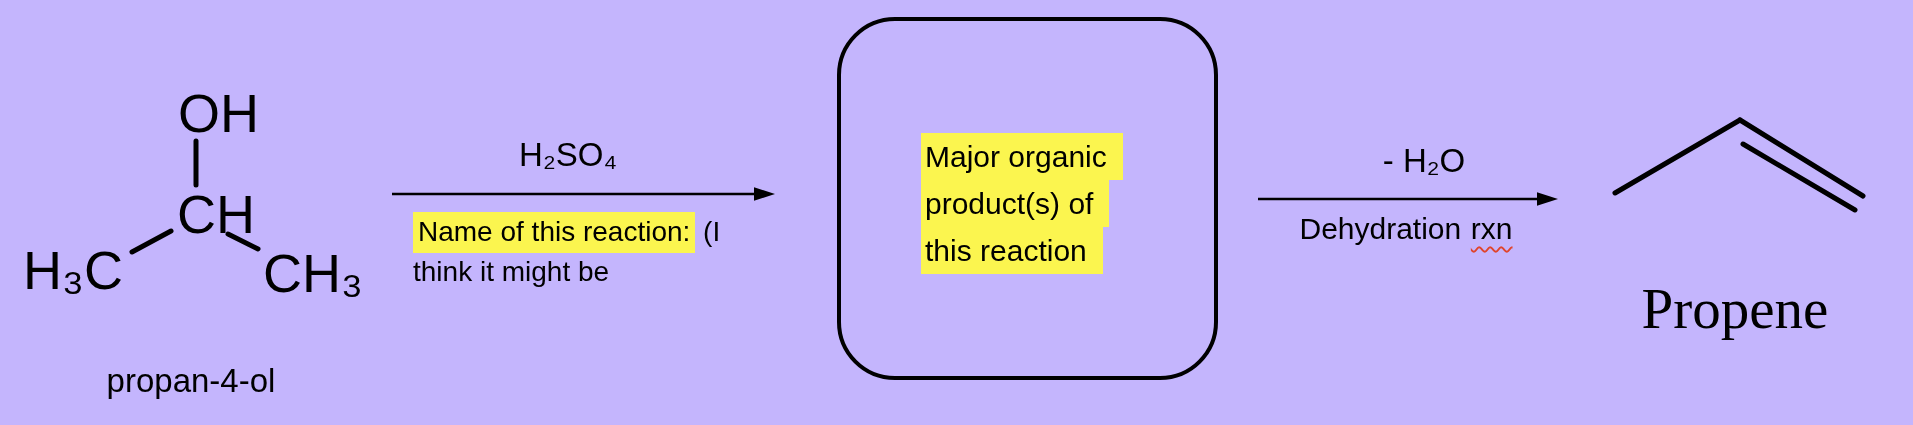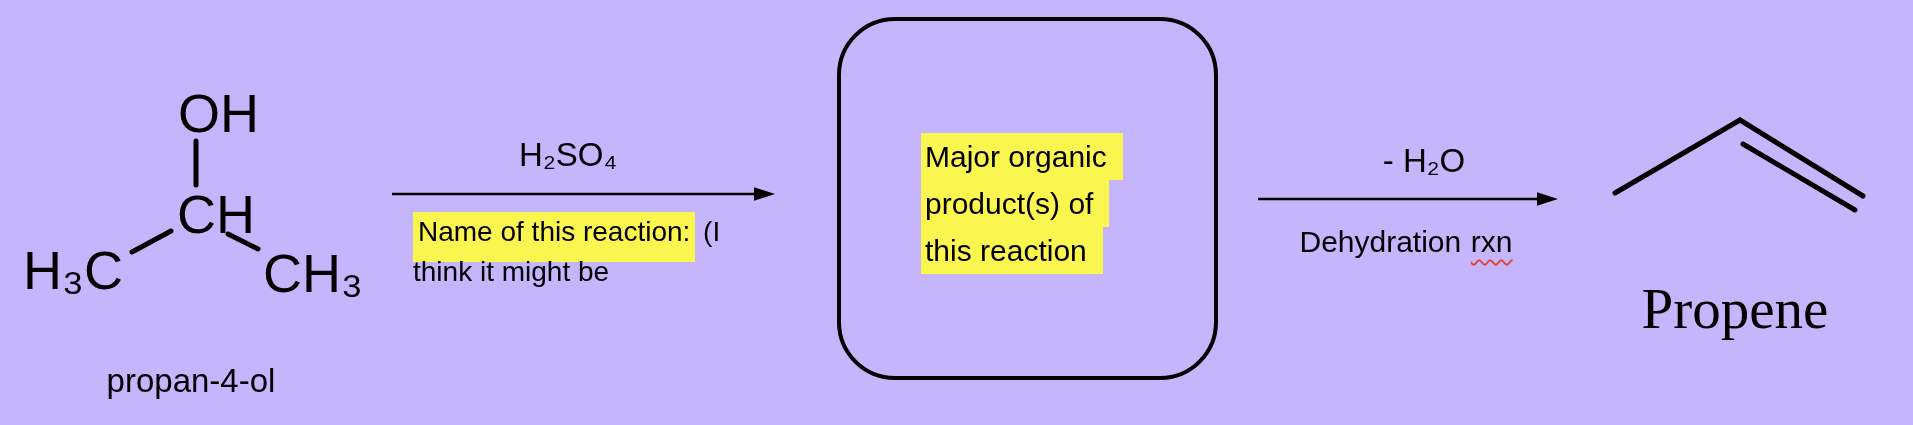--- a/index.html
+++ b/index.html
@@ -35,21 +35,21 @@
   .note-block {
     left: 413px; top: 212px;
     font-size: 28px;
     line-height: 40px;
     white-space: normal;
     width: 330px;
   }
   .note-line { white-space: nowrap; }
   .hl-inline {
     background: var(--highlight, #FBF54F);
-    padding: 4px 5px 15px 5px;
+    padding: 4px 5px 6px 5px;
   }
 
   .product-box {
     left: 837px; top: 17px;
     width: 381px; height: 363px;
     border: 4.5px solid var(--ink, #000);
     border-radius: 58px;
     background: transparent;
   }
   .box-text { left: 921px; top: 133px; }
@@ -120,20 +120,20 @@
 
   <div class="abs product-box"></div>
   <div class="abs box-text">
     <div class="box-line">Major organic</div>
     <div class="box-line">product(s) of</div>
     <div class="box-line">this reaction</div>
   </div>
 
   <div class="abs centered reagent-label" style="left:1388px; top:142px;margin-left:36px;">- H₂O</div>
 
-  <div class="abs centered dehydration-label" style="left:1406px; top:225px;">
+  <div class="abs centered dehydration-label" style="left:1406px; top:212px;">
     <span>Dehydration</span><span class="misspelled">rxn</span>
   </div>
 
   <div class="abs centered reactant-name-label" style="left:191px; top:362px;">propan-4-ol</div>
   <div class="abs centered product-name-label" style="left:1735px; top:276px;">Propene</div>
 
 </div>
 
 </body></html>

